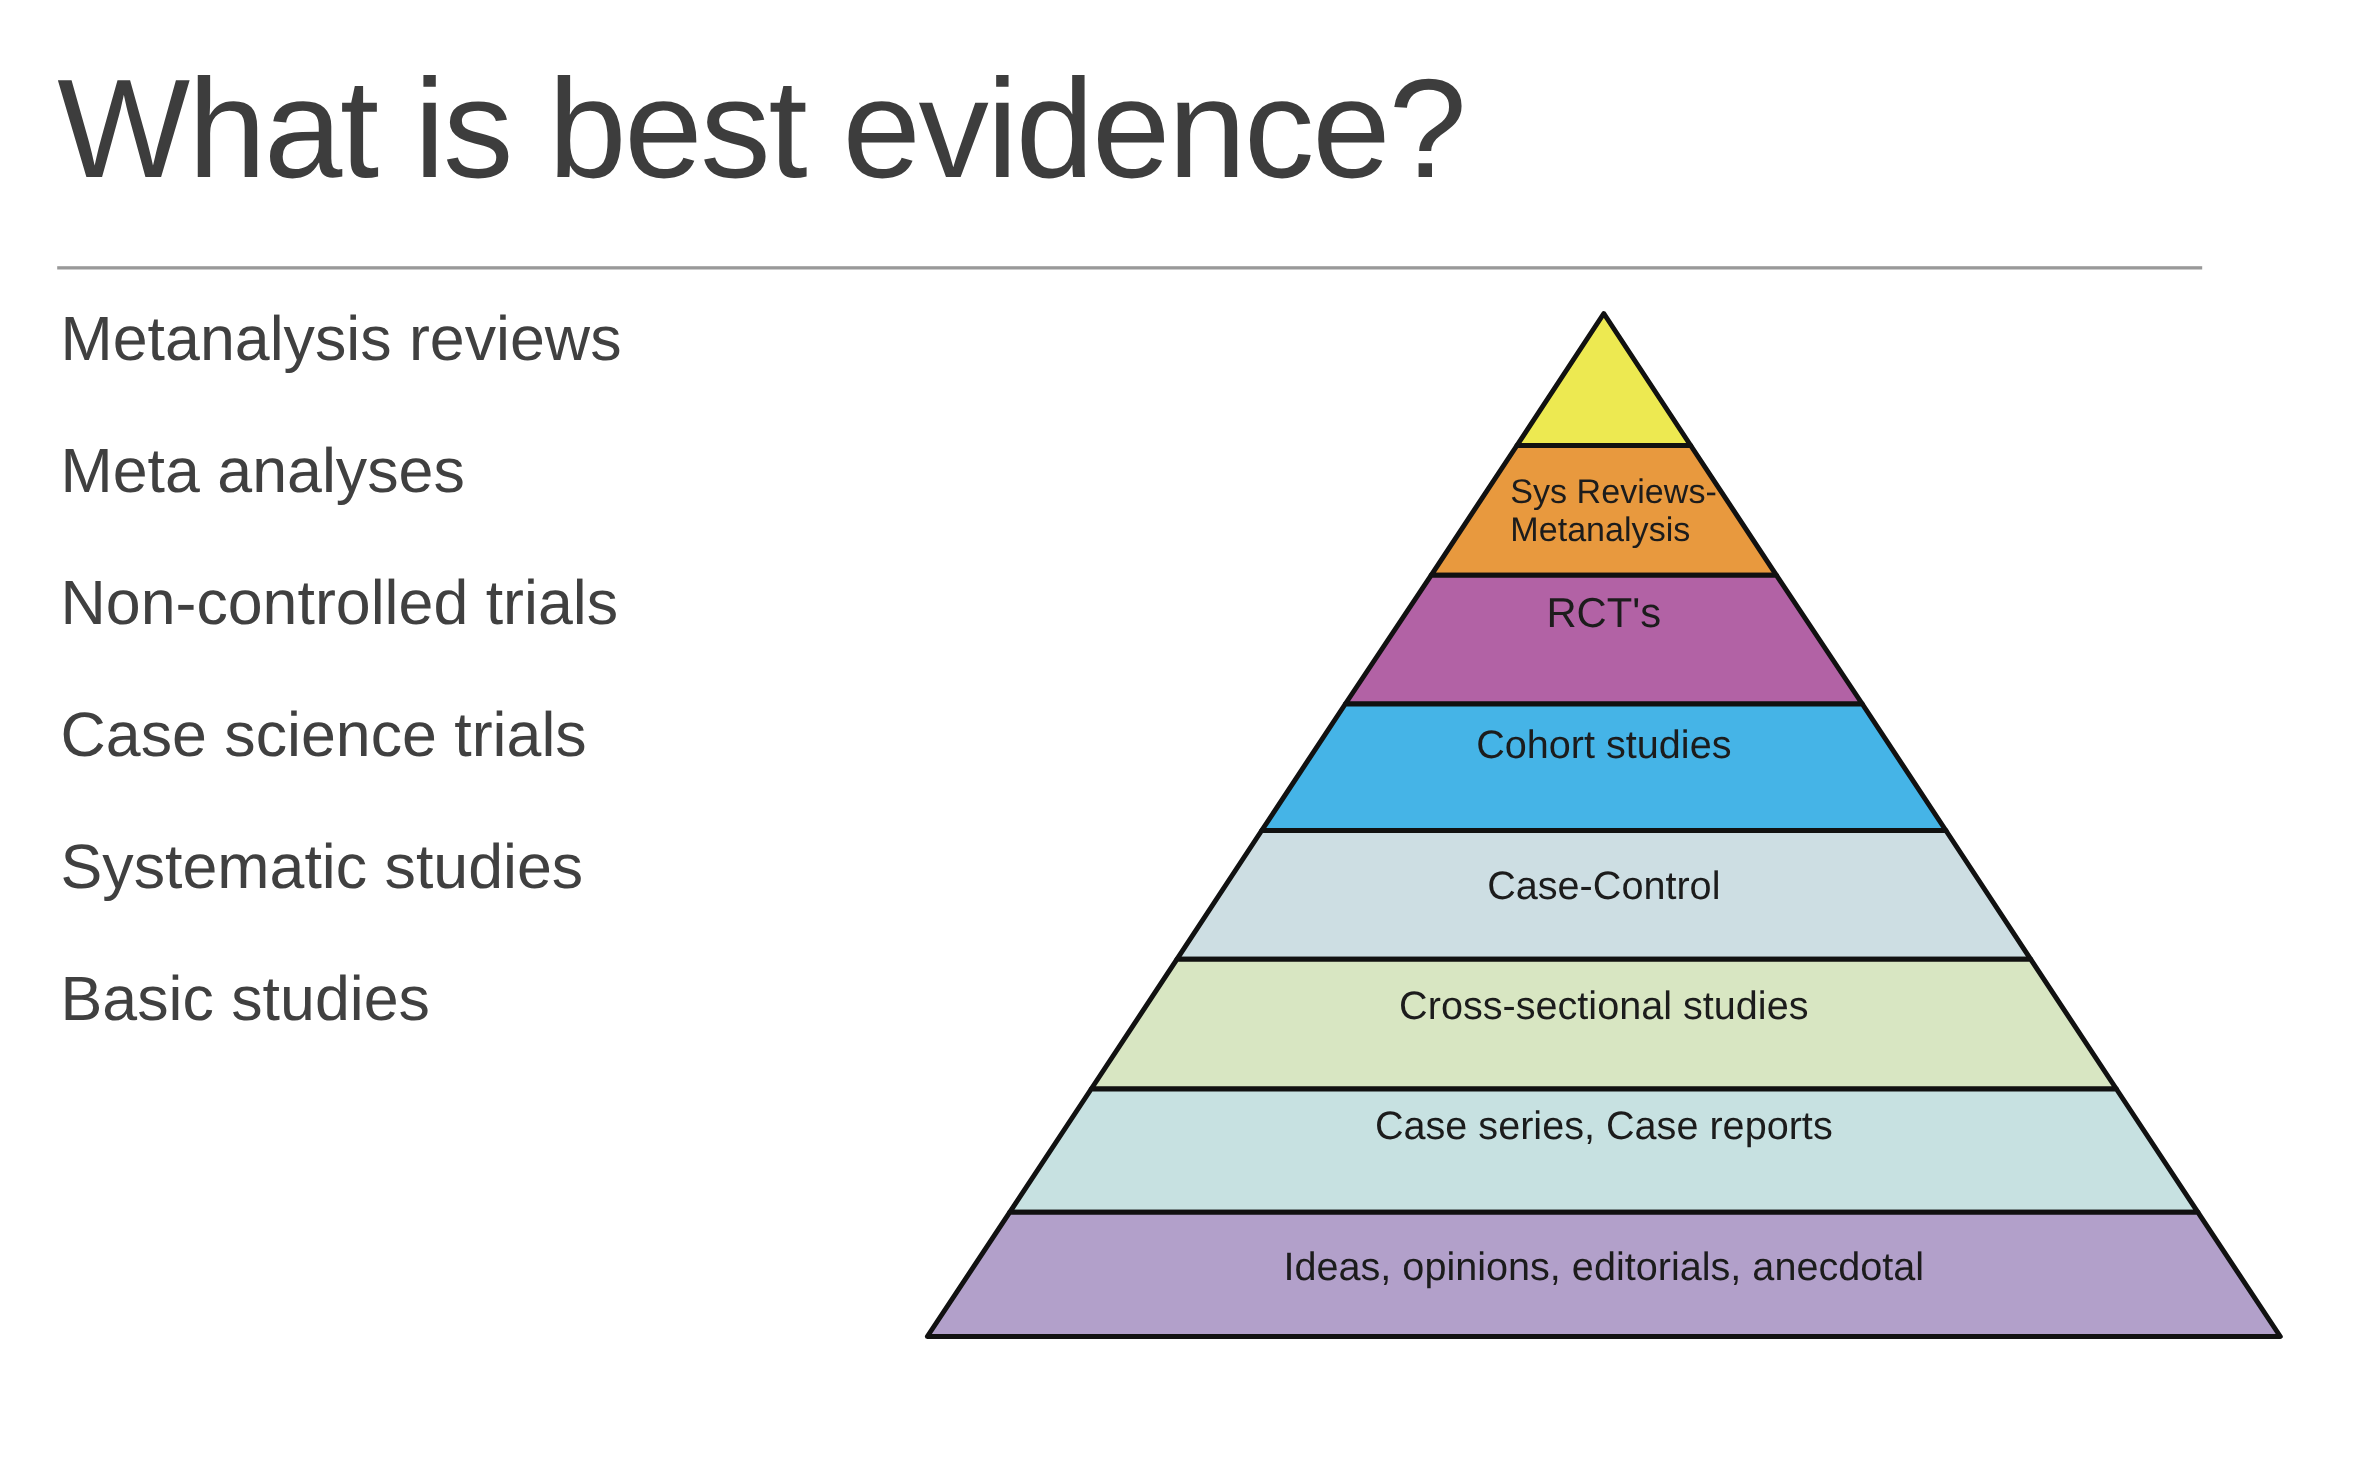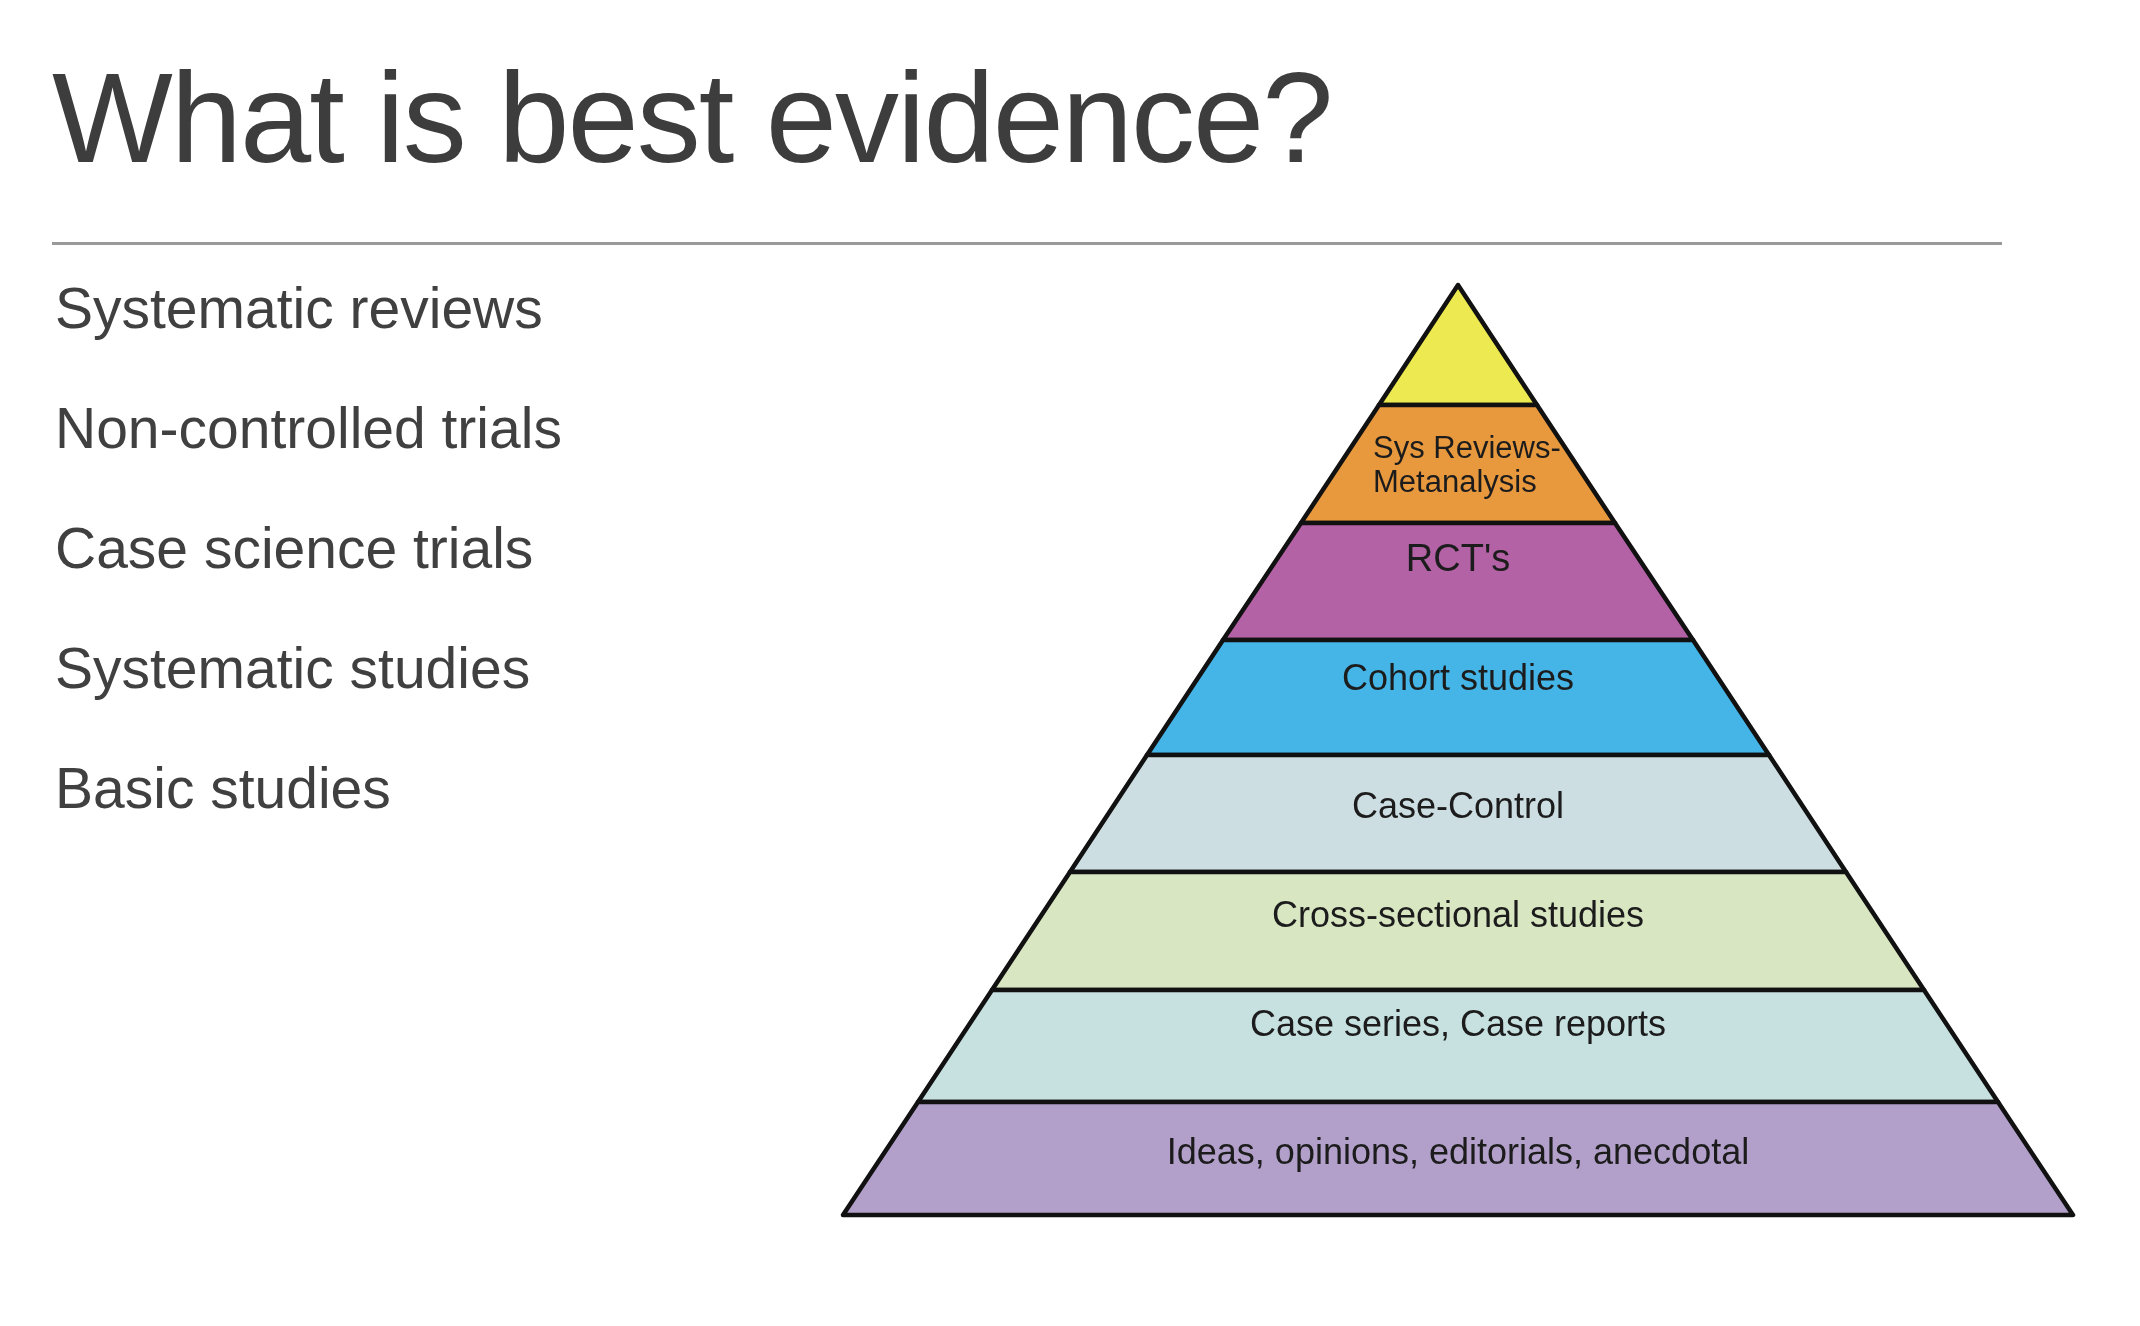--- a/index.html
+++ b/index.html
@@ -51,21 +51,22 @@
 </head>
 <body>
 
 <div class="slide">
 
   <h1 class="title">What is best evidence?</h1>
 
   <div class="divider"></div>
 
   <div class="bullets">
-    <div>Systematic reviews</div>
+    <div>Metanalysis reviews</div>
+    <div>Meta analyses</div>
     <div>Non-controlled trials</div>
     <div>Case science trials</div>
     <div>Systematic studies</div>
     <div>Basic studies</div>
   </div>
 
   <svg class="pyramid-svg" viewBox="0 0 1250 945">
     <g stroke="#111111" stroke-width="4.5" stroke-linejoin="round">
       <polygon points="623,8 702,128 544,128" fill="#EDE951"></polygon>
       <polygon points="544,128 702,128 780,246 466,246" fill="#E8993E"></polygon>

